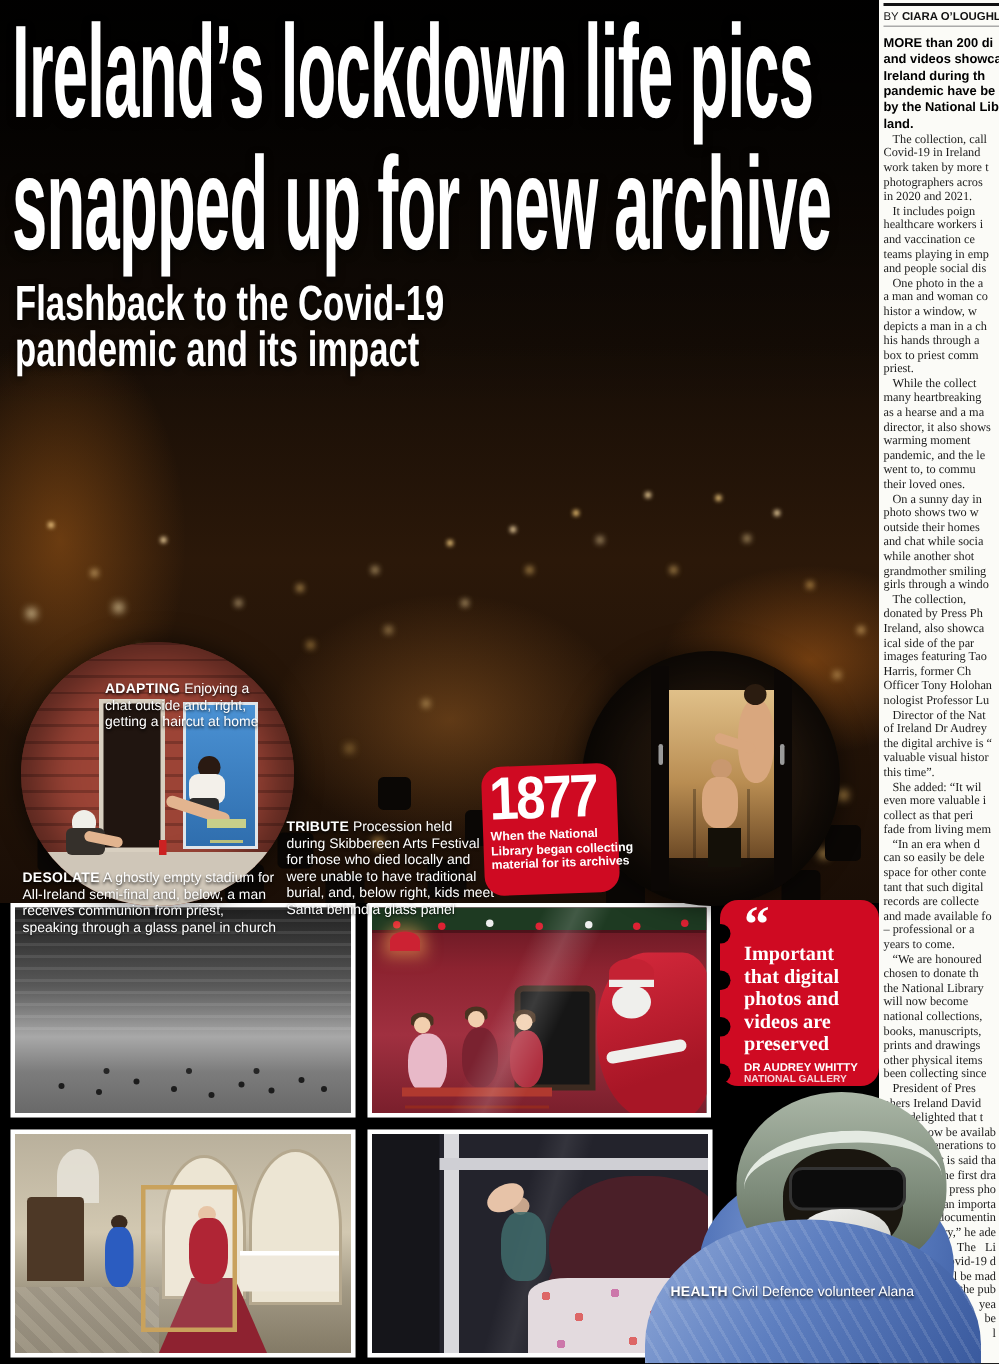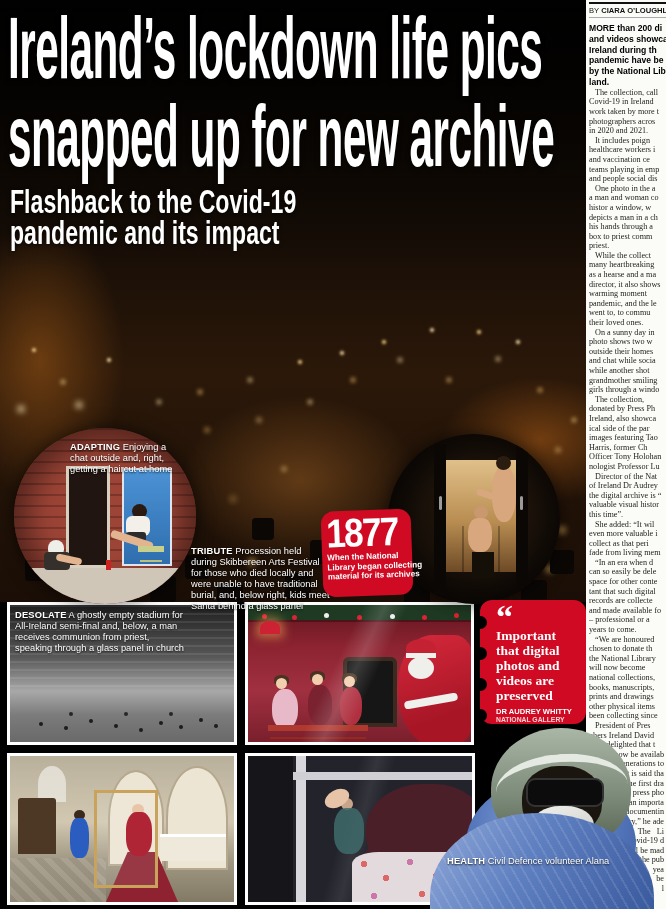--- a/index.html
+++ b/index.html
@@ -203,23 +203,23 @@
   .facedark{position:absolute;left:86px;top:40px;width:80px;height:70px;border-radius:45%;background:#1a160f;}
   .goggles{position:absolute;left:90px;top:52px;width:74px;height:25px;border-radius:9px;background:#0c0c0c;border:2px solid #333;}
   .mask{position:absolute;left:96px;top:80px;width:62px;height:42px;border-radius:45% 45% 50% 50%;
     background:linear-gradient(160deg,#f0f0ee 0%,#cfcfc9 80%);}
   .suit{position:absolute;left:-6px;bottom:0;width:224px;height:96px;border-radius:55% 60% 0 0/100% 100% 0 0;
     background:linear-gradient(120deg,#8fa8d8 0%,#5e7fc0 45%,#3a5a9e 100%);}
   .suittex{position:absolute;left:-6px;bottom:0;width:224px;height:96px;border-radius:55% 60% 0 0/100% 100% 0 0;
     background:repeating-linear-gradient(60deg,rgba(255,255,255,.22) 0 2px,transparent 2px 9px);opacity:.5;}
 
   .caption-health{left:447px;top:856px;z-index:12;}
-  .caption-adapting{left:70px;top:442px;z-index:7;}
+  .caption-adapting{left:70px;top:454px;z-index:7;}
   .caption-tribute{left:191px;top:546px;width:150px;}
-  .caption-desolate{left:15px;top:610px;z-index:8;}
+  .caption-desolate{left:15px;top:580px;z-index:8;}
 </style>
 </head>
 <body>
 
 <div class="page">
 
   <div class="hero">
     <div class="candles"></div>
     <div class="heads"></div>
     <div class="hero-fade"></div>

